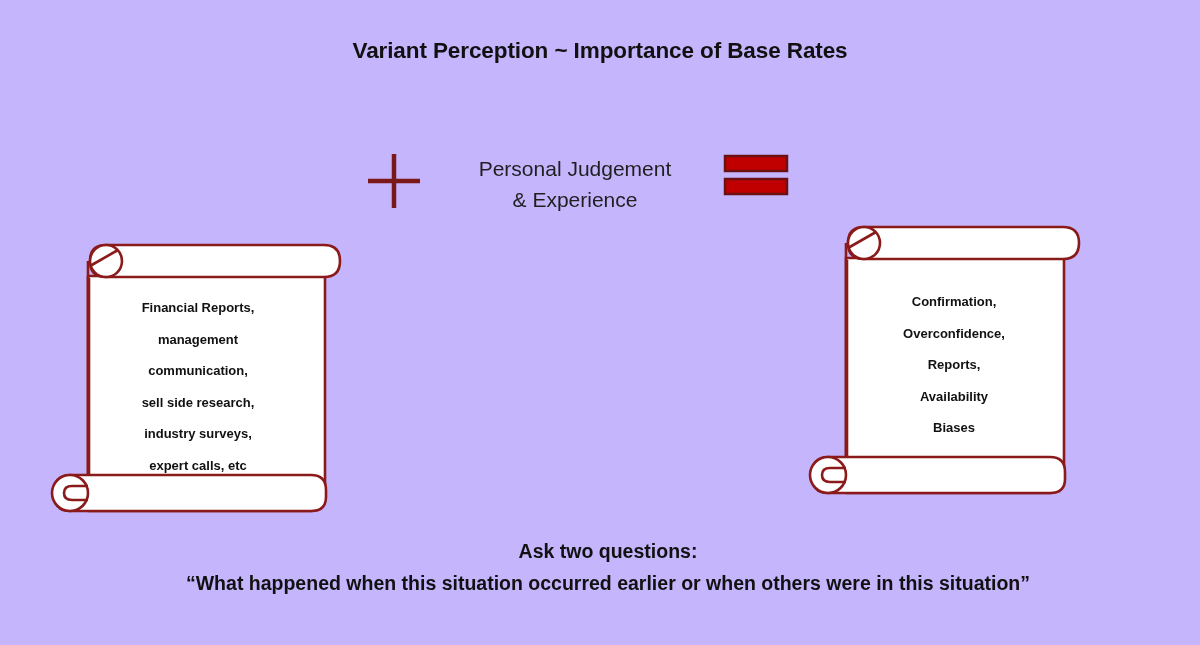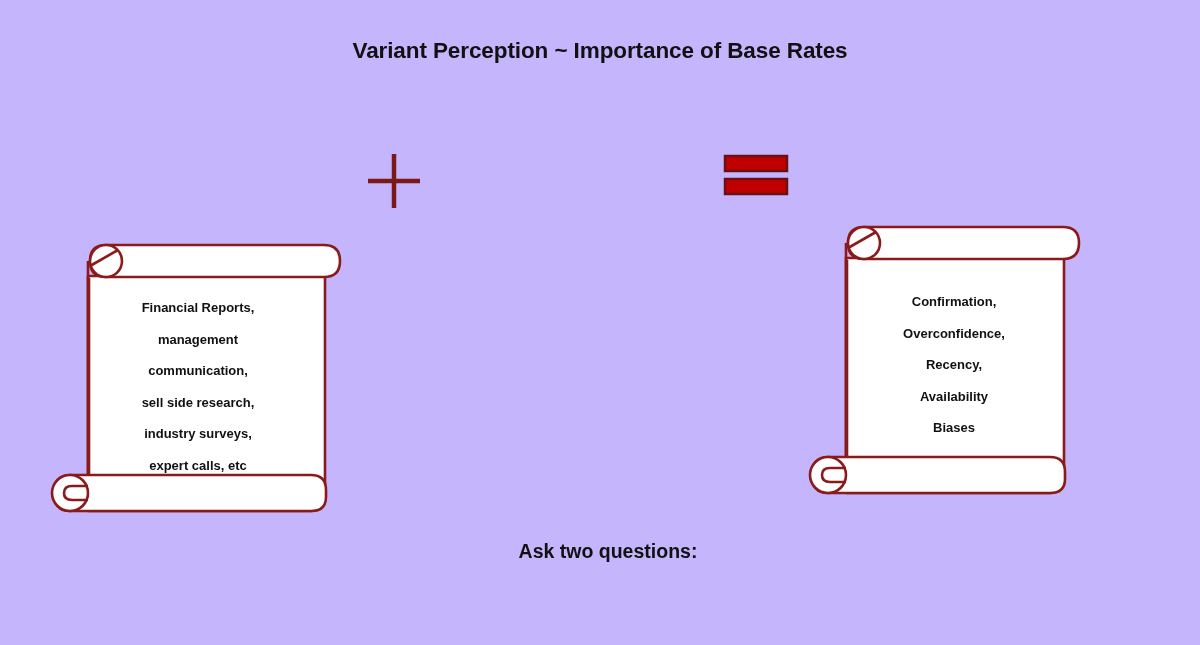--- a/index.html
+++ b/index.html
@@ -100,20 +100,22 @@
   <div class="title">Variant Perception ~ Importance of Base Rates</div>
 
 
   <div class="op" id="op-plus">
     <svg width="56" height="58" viewBox="0 0 56 58" aria-hidden="true">
       <line x1="2" y1="29" x2="54" y2="29" stroke="#7B1818" stroke-width="4.5"></line>
       <line x1="28" y1="2" x2="28" y2="56" stroke="#7B1818" stroke-width="4.5"></line>
     </svg>
   </div>
 
+  <div class="col-head" id="head-mid" style="white-space: pre-line;">Personal Judgement
+&amp; Experience</div>
 
   <div class="op" id="op-equals">
     <svg width="66" height="48" viewBox="0 0 66 48" aria-hidden="true">
       <rect x="2" y="4" width="62" height="15" fill="#C00000" stroke="#6B1111" stroke-width="2.5"></rect>
       <rect x="2" y="27" width="62" height="15" fill="#C00000" stroke="#6B1111" stroke-width="2.5"></rect>
     </svg>
   </div>
 
 
   <div class="scroll-wrap" id="scroll-left">
@@ -157,22 +159,23 @@
       <path d="M 48 25 L 48 240" fill="none" stroke="#8B1A1A" stroke-width="2.6"></path>
 
       <path d="M 30 239 L 252 239 Q 267 239 267 254 L 267 261 Q 267 275 252 275 L 30 275 Q 14 275 14 257 Q 14 239 30 239 Z" fill="#FFFFFF" stroke="#8B1A1A" stroke-width="2.6"></path>
 
       <circle cx="30" cy="257" r="18" fill="#FFFFFF" stroke="#8B1A1A" stroke-width="2.6"></circle>
       <path d="M 48 250 L 32 250 Q 24 250 24 257 Q 24 264 32 264 L 48 264" fill="none" stroke="#8B1A1A" stroke-width="2.6"></path>
       <path d="M 49 42 L 49 238" fill="none" stroke="#8B1A1A" stroke-width="2.6"></path>
     </svg>
     <div class="scroll-text" id="text-right">Confirmation,
 Overconfidence,
-Recency,
+Reports,
 Availability
 Biases</div>
   </div>
 
   <div class="footer">
     <div>Ask two questions:</div>
+    <div>“What happened when this situation occurred earlier or when others were in this situation”</div>
   </div>
 
 </div>
 
 </body></html>

